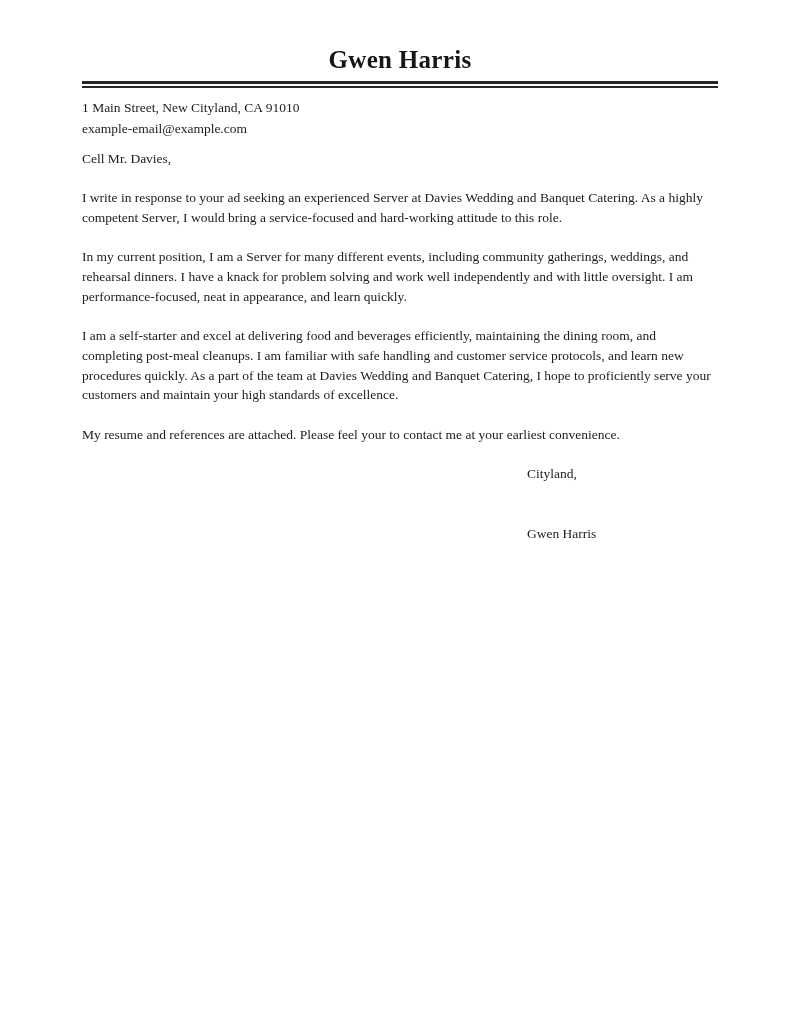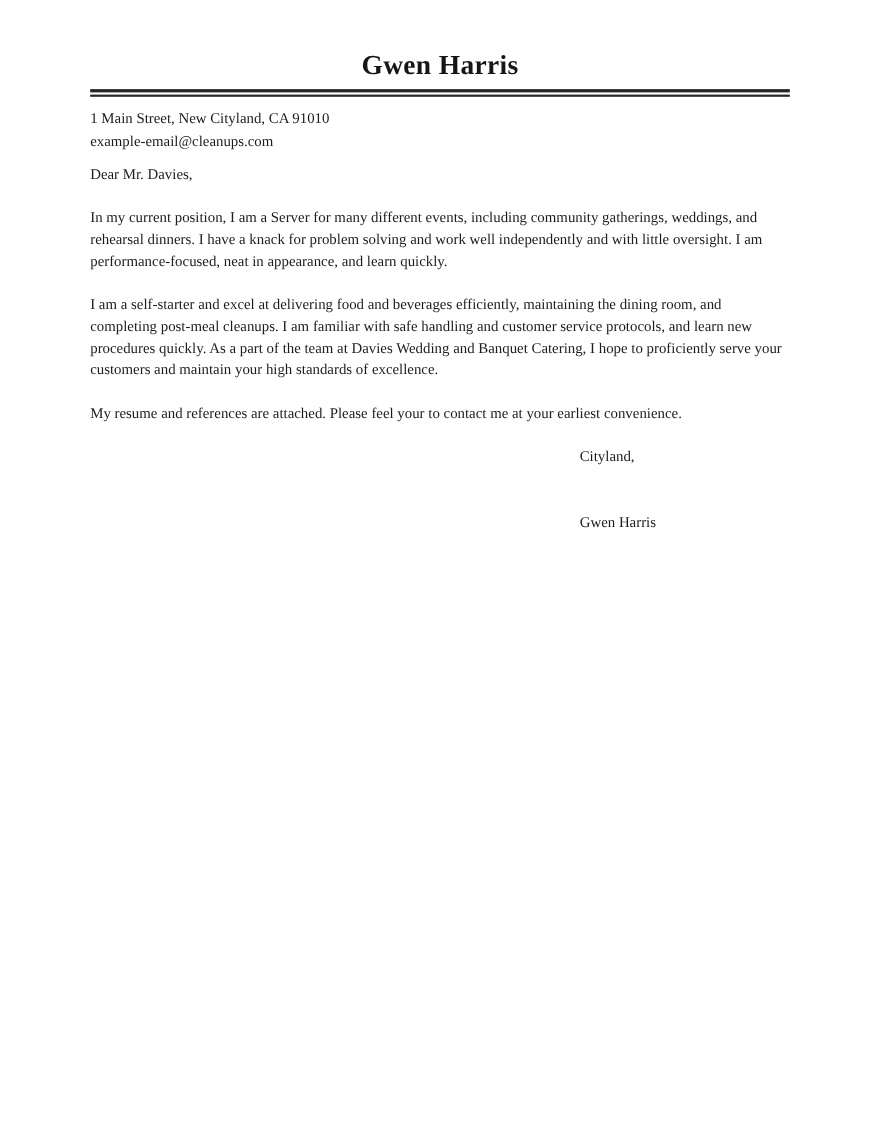--- a/index.html
+++ b/index.html
@@ -63,27 +63,28 @@
 
 <div class="page">
 
   <header class="letter-header">
     <h1 class="name">Gwen Harris</h1>
 
     <div class="double-rule"></div>
 
     <div class="contact">
       <div>1 Main Street, New Cityland, CA 91010</div>
-      <div>example-email@cleanups.com</div>
+      <div>example-email@example.com</div>
     </div>
   </header>
 
   <main class="letter-body">
-    <p>Dear Mr. Davies,</p>
+    <p>Cell Mr. Davies,</p>
 
+    <p>I write in response to your ad seeking an experienced Server at Davies Wedding and Banquet Catering. As a highly competent Server, I would bring a service-focused and hard-working attitude to this role.</p>
 
     <p>In my current position, I am a Server for many different events, including community gatherings, weddings, and rehearsal dinners. I have a knack for problem solving and work well independently and with little oversight. I am performance-focused, neat in appearance, and learn quickly.</p>
 
     <p>I am a self-starter and excel at delivering food and beverages efficiently, maintaining the dining room, and completing post-meal cleanups. I am familiar with safe handling and customer service protocols, and learn new procedures quickly. As a part of the team at Davies Wedding and Banquet Catering, I hope to proficiently serve your customers and maintain your high standards of excellence.</p>
 
     <p>My resume and references are attached. Please feel your to contact me at your earliest convenience.</p>
 
     <div class="signature-block">
       <p class="closing">Cityland,</p>
       <p class="signature">Gwen Harris</p>

